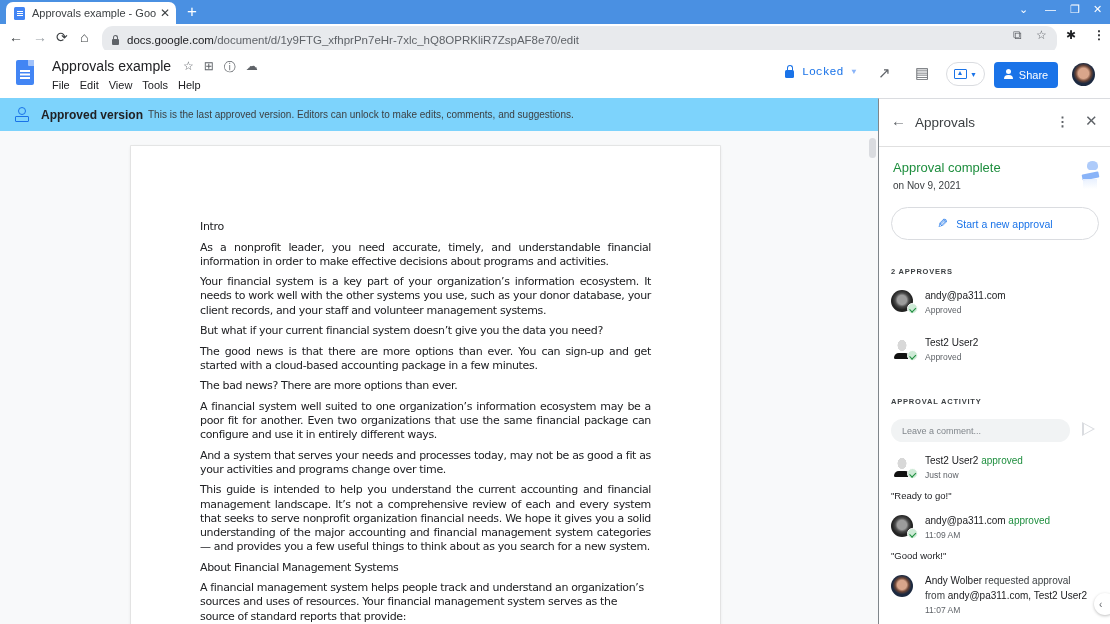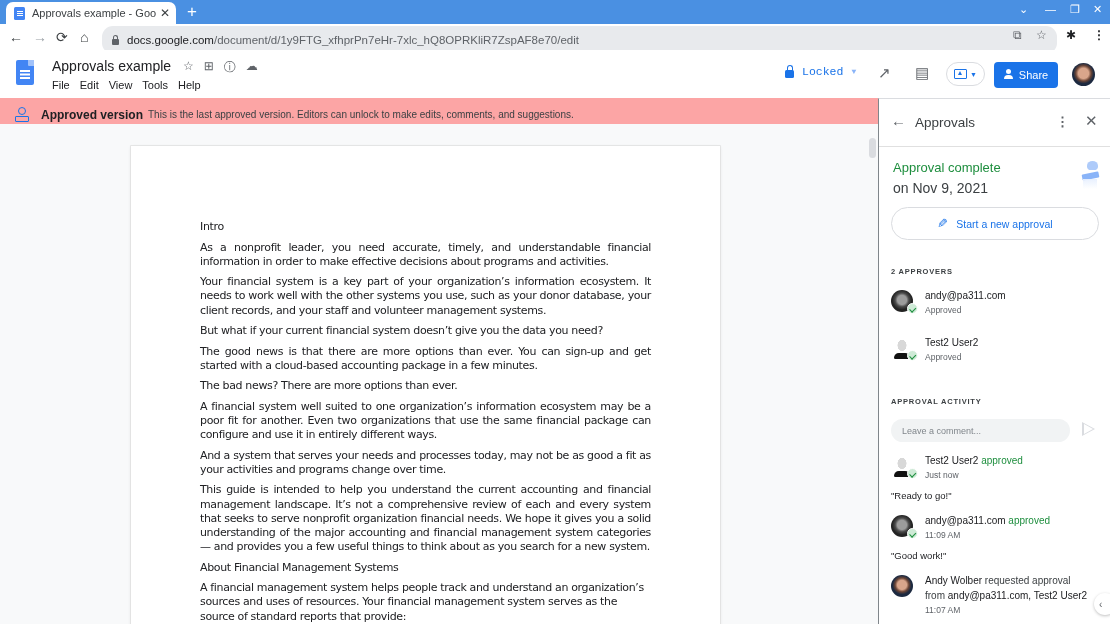--- a/index.html
+++ b/index.html
@@ -41,21 +41,21 @@
   .present-btn .scr { width: 13px; height: 10px; border: 1.5px solid #1a73e8; border-radius: 1px; position: relative; }
   .present-btn .scr::before { content: ""; position: absolute; left: 2.5px; top: 1px; border-left: 2.5px solid transparent; border-right: 2.5px solid transparent; border-bottom: 4px solid #1a73e8; }
   .present-btn .dd { font-size: 7px; color: #1a73e8; }
   .share-btn { position: absolute; left: 994px; top: 12px; width: 64px; height: 26px; background: #1a73e8; border-radius: 4px; color: #fff; font-size: 11px; display: flex; align-items: center; justify-content: center; gap: 6px; }
   .share-btn .person { width: 9px; height: 8px; position: relative; }
   .share-btn .person::before { content: ""; position: absolute; left: 2px; top: -2px; width: 5px; height: 5px; background: #fff; border-radius: 50%; }
   .share-btn .person::after { content: ""; position: absolute; left: 0; top: 4px; width: 9px; height: 4px; background: #fff; border-radius: 4px 4px 0 0; }
   .acct-avatar { position: absolute; left: 1072px; top: 13px; width: 23px; height: 23px; border-radius: 50%; background: radial-gradient(circle at 50% 45%, #d9a58b 0 30%, #6b4536 45%, #1c2940 60%); }
 
   
-  .banner { position: absolute; left: 0; top: 98px; width: 878px; height: 26px; background: #fca5a5; display: flex; align-items: center; }
+  .banner { position: absolute; left: 0; top: 98px; width: 878px; height: 33px; background: #7dd3fc; display: flex; align-items: center; }
   .banner .stamp { position: absolute; left: 15px; top: 9px; width: 12px; height: 15px; }
   .banner .stamp::before { content: ""; position: absolute; left: 3px; top: 0; width: 6px; height: 6px; border: 1.5px solid #1a73e8; border-radius: 50%; }
   .banner .stamp::after { content: ""; position: absolute; left: 0; top: 9px; width: 12px; height: 4px; border: 1.5px solid #1a73e8; border-radius: 1px; }
   .banner .b-title { position: absolute; left: 41px; top: 10px; font-size: 12px; color: #202124; font-weight: bold; }
   .banner .b-msg { position: absolute; left: 148px; top: 11px; font-size: 10px; color: #3c4043; }
 
   
   .canvas { position: absolute; left: 0; top: 131px; width: 878px; height: 493px; background: #f8f9fa; }
   .page { position: absolute; left: 131px; top: 15px; width: 589px; height: 500px; background: #fff; box-shadow: 0 0 0 0.75px #e0e0e0, 0 1px 3px rgba(60,64,67,.15); }
   .page-text { position: absolute; left: 69px; top: 74px; width: 451px; font-size: 11px; line-height: 14.2px; color: #202124; font-family: "DejaVu Sans", sans-serif; }
@@ -64,21 +64,21 @@
   .vscroll { position: absolute; left: 869px; top: 138px; width: 7px; height: 20px; background: #dadce0; border-radius: 4px; }
 
   
   .panel { position: absolute; left: 878px; top: 98px; width: 232px; height: 526px; background: #fff; border-left: 1.5px solid #80868b; border-top: 1px solid #dadce0; overflow: hidden; }
   .p-head { position: absolute; left: 0; top: 0; width: 232px; height: 48px; border-bottom: 1px solid #e0e0e0; }
   .p-back { position: absolute; left: 12px; top: 13px; font-size: 15px; color: #5f6368; }
   .p-title { position: absolute; left: 36px; top: 16px; font-size: 13.5px; color: #3c4043; }
   .p-more { position: absolute; left: 177px; top: 15px; font-size: 13px; color: #5f6368; font-weight: bold; }
   .p-close { position: absolute; left: 206px; top: 13px; font-size: 15px; color: #5f6368; }
   .complete-title { position: absolute; left: 14px; top: 61px; font-size: 13px; color: #1e8e3e; }
-  .complete-date { position: absolute; left: 14px; top: 81px; font-size: 14px; color: #3c4043; }
+  .complete-date { position: absolute; left: 14px; top: 81px; font-size: 10px; color: #3c4043; }
   .stamp-illo { position: absolute; left: 202px; top: 62px; width: 20px; height: 28px; }
   .stamp-illo .knob { position: absolute; left: 6px; top: 0; width: 11px; height: 9px; background: #aecbfa; border-radius: 50% 50% 40% 40%; }
   .stamp-illo .base { position: absolute; left: 1px; top: 12px; width: 17px; height: 6px; background: #8ab4f8; transform: rotate(-12deg); border-radius: 1px; }
   .stamp-illo .shadow { position: absolute; left: 2px; top: 18px; width: 14px; height: 10px; background: linear-gradient(#e8f0fe, transparent); }
   .new-approval { position: absolute; left: 12px; top: 108px; width: 208px; height: 33px; border: 1px solid #dadce0; border-radius: 17px; display: flex; align-items: center; justify-content: center; gap: 8px; font-size: 10.5px; color: #1a73e8; }
   .new-approval .pencil { font-size: 13px; color: #1a73e8; transform: scaleX(-1); }
   .sect-label { position: absolute; left: 12px; font-size: 7.5px; letter-spacing: 0.8px; color: #3c4043; font-weight: bold; }
   .approver { position: absolute; left: 12px; width: 210px; height: 30px; }
   .av { position: absolute; left: 0; top: 0; width: 22px; height: 22px; border-radius: 50%; }
   .av.andy { background: radial-gradient(circle at 50% 45%, #9c9c9c 0 28%, #4a4a4a 42%, #222 60%); }

